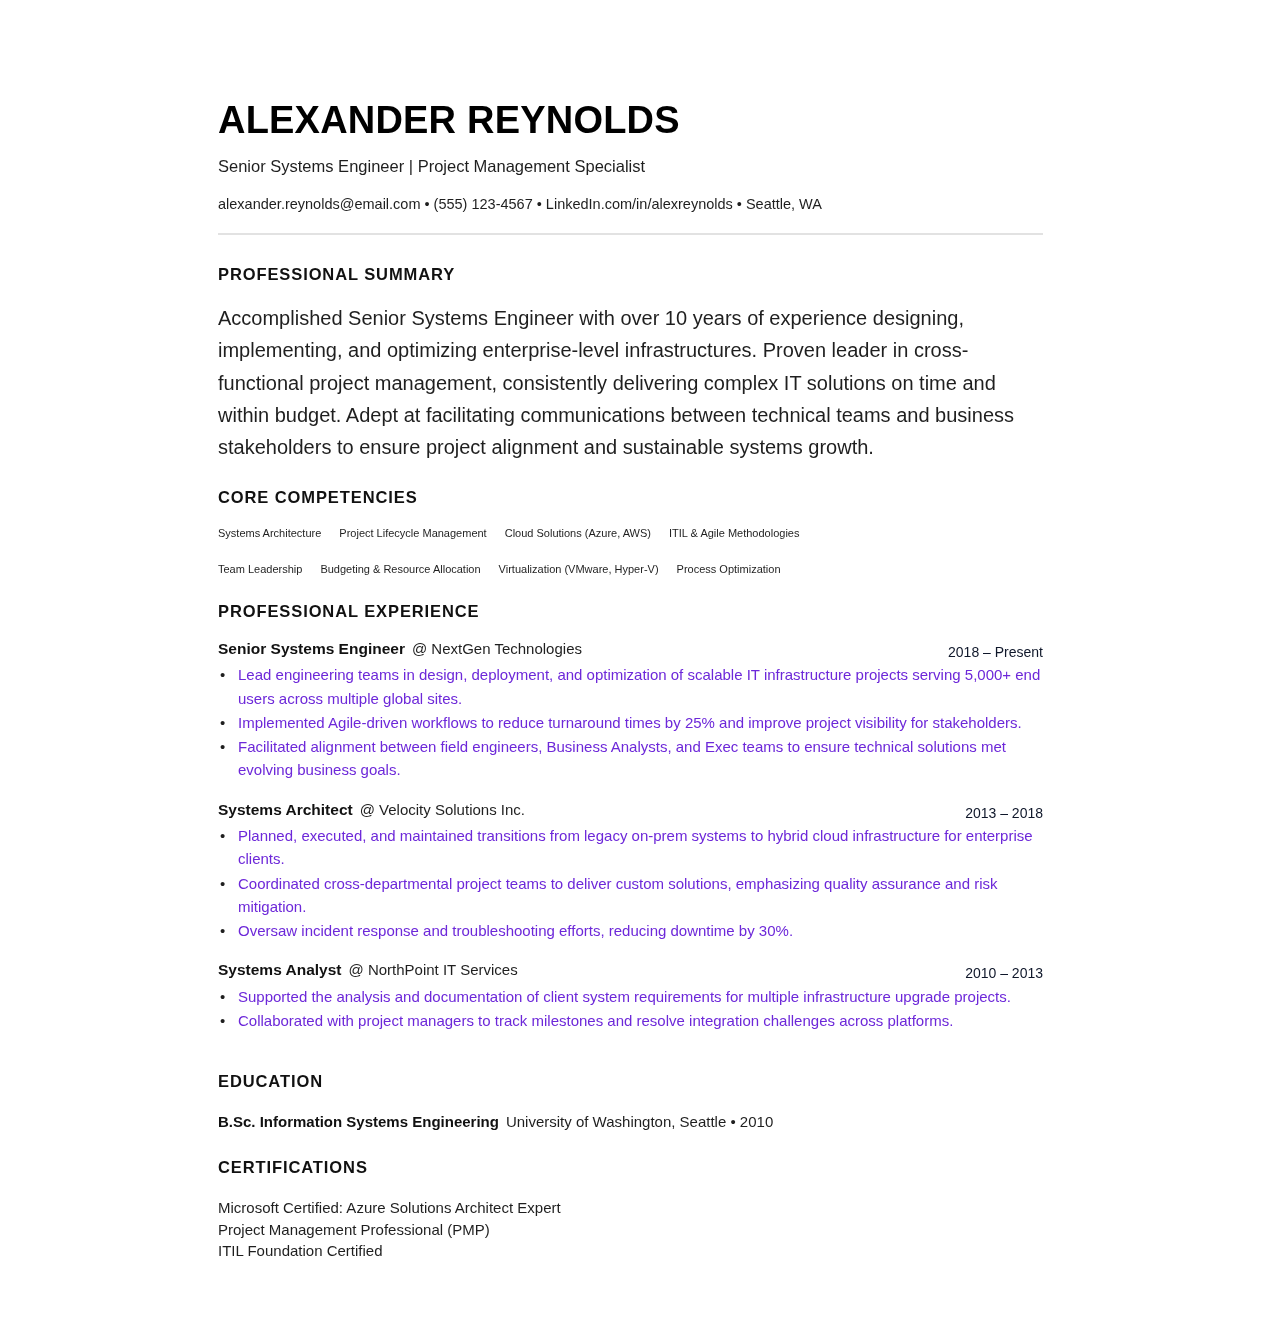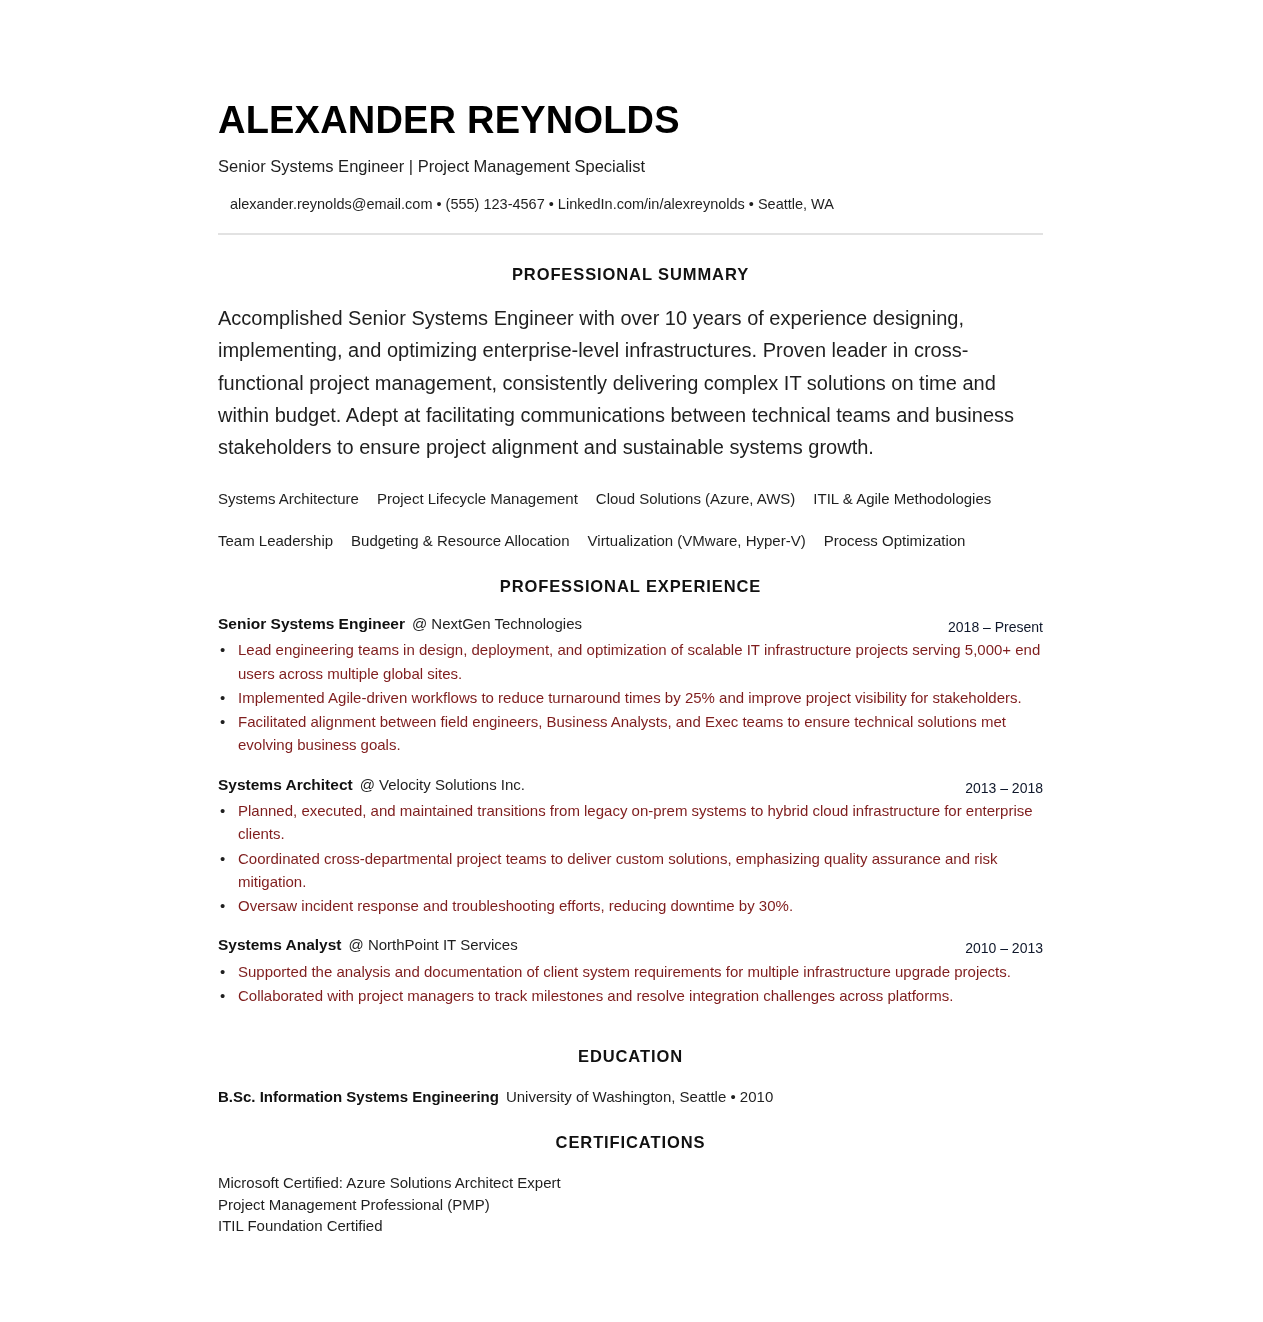--- a/index.html
+++ b/index.html
@@ -44,21 +44,21 @@
   .subtitle {
     font-size: 16.5px;
     font-weight: normal;
     line-height: 1.3;
     margin: 0 0 18px 0;
     color: #1f1f1f;
   }
   .contact {
     font-size: 14.5px;
     line-height: 1.35;
-    margin: 0 0 18px 12px;
+    margin: 0 0 18px 0;
     color: #1f1f1f;
   }
   .contact .sep {
     margin: 0 4px;
   }
   .divider {
     border: none;
     border-top: 2px solid #e2e2e2;
     margin: 0 0 30px 0;
     height: 0;
@@ -68,34 +68,33 @@
   .section {
     margin-bottom: 24px;
   }
   .section-title {
     font-size: 16.5px;
     font-weight: bold;
     letter-spacing: 0.9px;
     text-transform: uppercase;
     margin: 0 0 18px 0;
     color: #111111;
-    text-align: center;
   }
 
   .summary-text {
     font-size: 20px;
     line-height: 1.62;
     margin: 0;
     color: #1f1f1f;
     text-align: left;
   }
 
   
   .competency-row {
-    font-size: 15px;
+    font-size: 11px;
     line-height: 1.5;
     margin-bottom: 20px;
     color: #1f1f1f;
   }
   .competency-row:last-child {
     margin-bottom: 0;
   }
   .competency {
     display: inline-block;
     margin-right: 18px;
@@ -137,21 +136,21 @@
     list-style: none;
     margin: 0 0 0 0;
     padding: 0;
   }
   ul.bullets li {
     position: relative;
     padding-left: 20px;
     font-size: 15px;
     line-height: 1.55;
     margin-bottom: 1px;
-    color: #7f1d1d;
+    color: #6d28d9;
   }
   ul.bullets li::before {
     content: "\2022";
     position: absolute;
     left: 2px;
     top: 0;
     font-size: 15px;
     color: #1f1f1f;
   }
 
@@ -202,20 +201,21 @@
       </div>
       <hr class="divider">
     </div>
 
     <div class="section section-summary">
       <h2 class="section-title">PROFESSIONAL SUMMARY</h2>
       <p class="summary-text">Accomplished Senior Systems Engineer with over 10 years of experience designing, implementing, and optimizing enterprise-level infrastructures. Proven leader in cross-functional project management, consistently delivering complex IT solutions on time and within budget. Adept at facilitating communications between technical teams and business stakeholders to ensure project alignment and sustainable systems growth.</p>
     </div>
 
     <div class="section section-competencies">
+      <h2 class="section-title">CORE COMPETENCIES</h2>
       <div id="competency-rows">
           <div class="competency-row"><span class="competency">Systems Architecture</span><span class="competency">Project Lifecycle Management</span><span class="competency">Cloud Solutions (Azure, AWS)</span><span class="competency">ITIL &amp; Agile Methodologies</span></div>
           <div class="competency-row"><span class="competency">Team Leadership</span><span class="competency">Budgeting &amp; Resource Allocation</span><span class="competency">Virtualization (VMware, Hyper-V)</span><span class="competency">Process Optimization</span></div>
         </div>
     </div>
 
     <div class="section section-experience">
       <h2 class="section-title">PROFESSIONAL EXPERIENCE</h2>
       <div id="experience-jobs">
           <div class="job-block">

